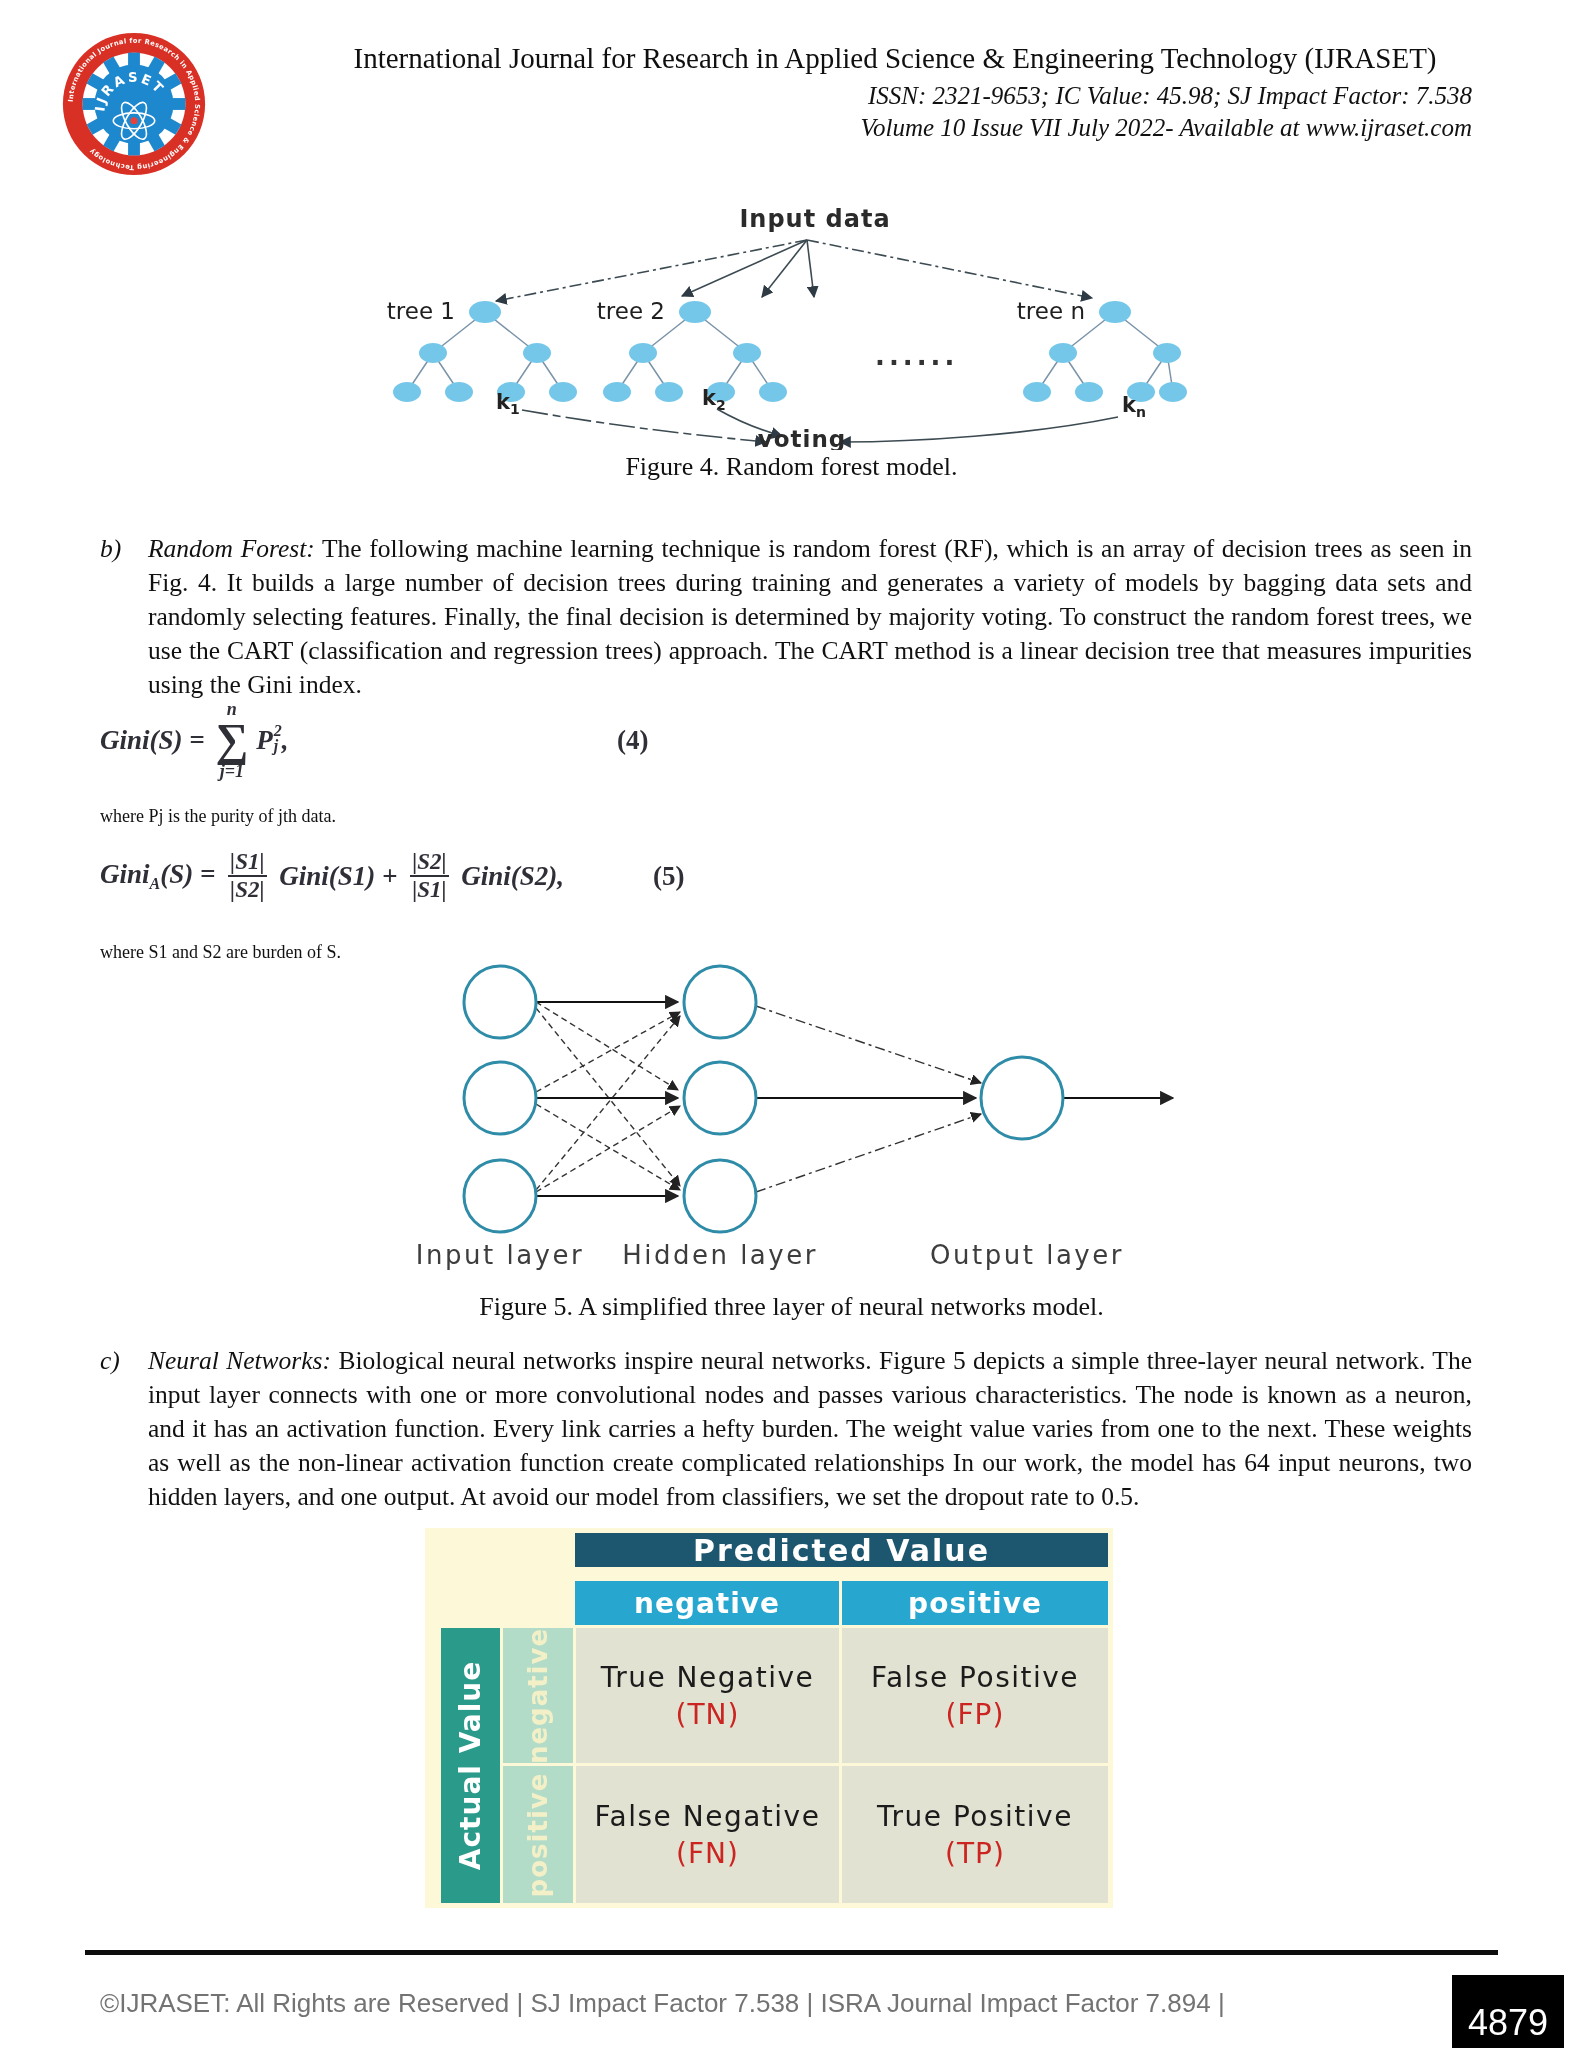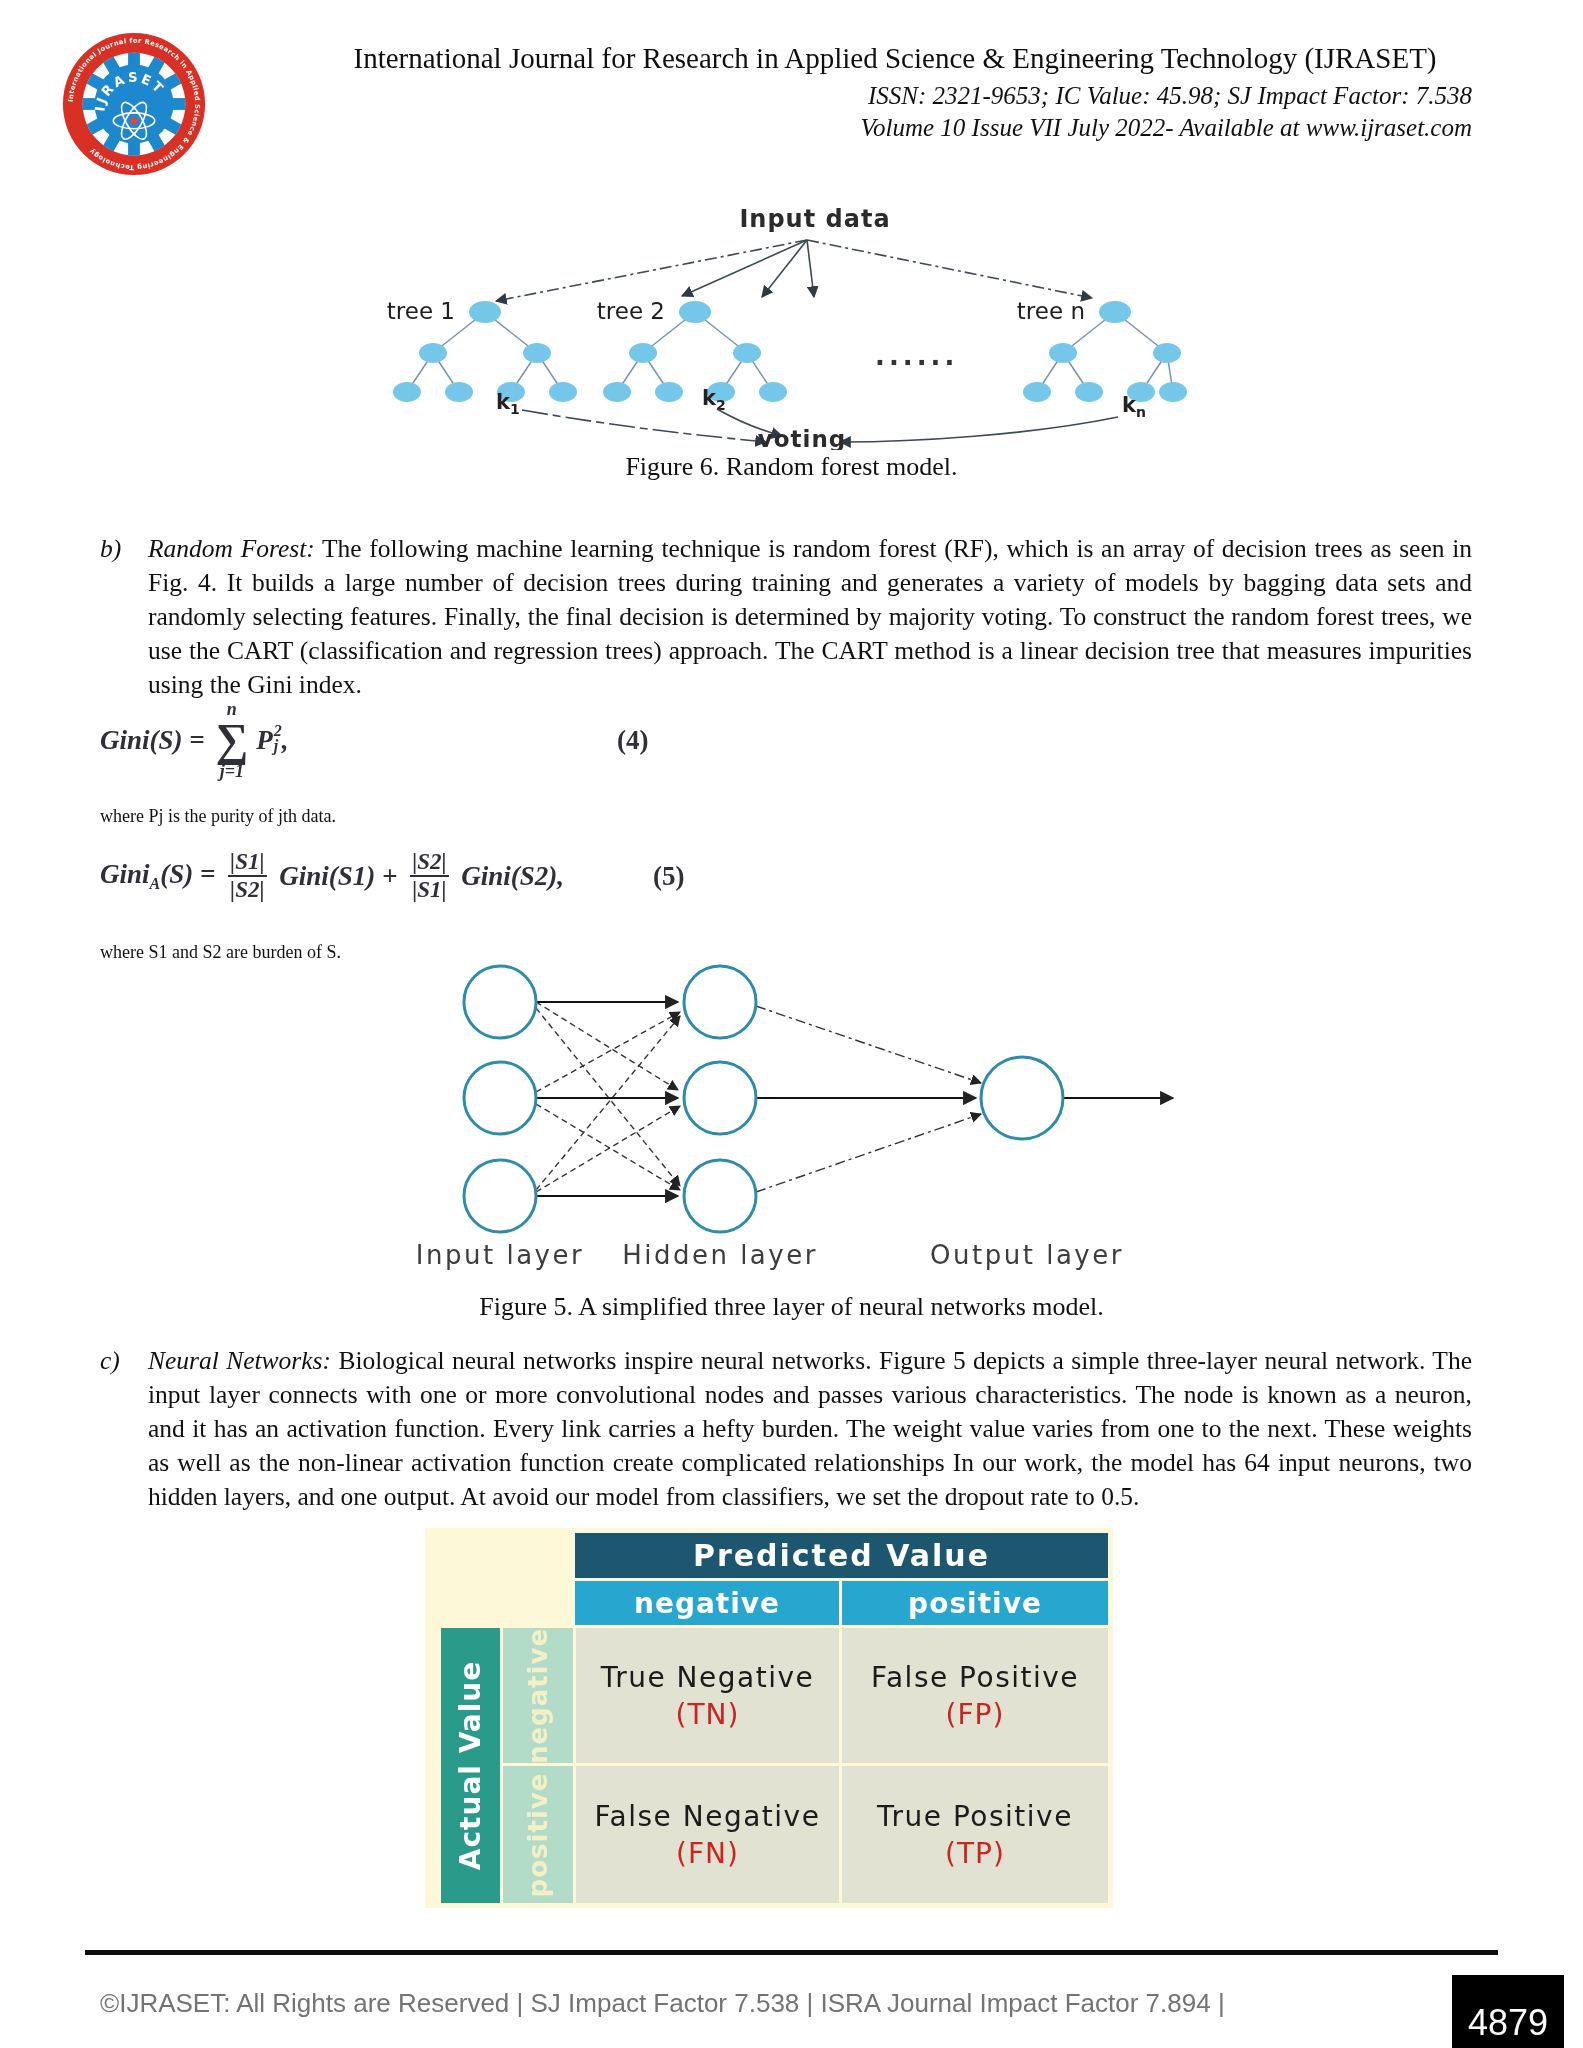--- a/index.html
+++ b/index.html
@@ -165,21 +165,21 @@
     <text x="792" y="217" font-size="21" font-weight="bold" fill="#222"><tspan>k</tspan><tspan font-size="14" dy="5">n</tspan></text>
 
     <g stroke="#3c4a52" stroke-width="1.6" fill="none">
       <path d="M192,215 C290,232 365,240 436,247" stroke-dasharray="26 5 8 5" marker-end="url(#ah4)"></path>
       <path d="M387,214 C408,226 430,235 452,241" marker-end="url(#ah4)"></path>
       <path d="M788,222 C700,240 585,247 510,247" marker-end="url(#ah4)"></path>
     </g>
     <text x="472" y="252" text-anchor="middle" font-size="23" font-weight="600" letter-spacing="1" fill="#2b2b2b">voting</text>
   </svg>
 
-  <div class="abs caption" style="top:452px">Figure 6. Random forest model.</div>
+  <div class="abs caption" style="top:452px">Figure 4. Random forest model.</div>
 
   <div class="abs para" style="left:100px;top:532px">
     <span class="pmark">b)</span>
     <div class="pbody"><span class="plead">Random Forest:</span><span> The following machine learning technique is random forest (RF), which is an array of decision trees as seen in Fig. 4. It builds a large number of decision trees during training and generates a variety of models by bagging data sets and randomly selecting features. Finally, the final decision is determined by majority voting. To construct the random forest trees, we use the CART (classification and regression trees) approach. The CART method is a linear decision tree that measures impurities using the Gini index.</span></div>
   </div>
 
   <div class="abs eq" style="left:100px;top:685px;height:110px;width:700px">
     <span class="eqt">Gini(S) = </span>
     <span class="sum">
       <span class="sumtop">n</span>
@@ -252,21 +252,21 @@
   </svg>
 
   <div class="abs caption" style="top:1292px">Figure 5. A simplified three layer of neural networks model.</div>
 
   <div class="abs para" style="left:100px;top:1344px">
     <span class="pmark">c)</span>
     <div class="pbody"><span class="plead">Neural Networks:</span><span> Biological neural networks inspire neural networks. Figure 5 depicts a simple three-layer neural network. The input layer connects with one or more convolutional nodes and passes various characteristics. The node is known as a neuron, and it has an activation function. Every link carries a hefty burden. The weight value varies from one to the next. These weights as well as the non-linear activation function create complicated relationships In our work, the model has 64 input neurons, two hidden layers, and one output. At avoid our model from classifiers, we set the dropout rate to 0.5.</span></div>
   </div>
 
   <div class="abs cm">
-    <div class="box hdr" style="left:150px;top:5px;width:533px;height:45px">Predicted Value</div>
+    <div class="box hdr" style="left:150px;top:5px;width:533px;height:34px">Predicted Value</div>
     <div class="box sub" style="left:150px;top:53px;width:264px;height:44px">negative</div>
     <div class="box sub" style="left:417px;top:53px;width:266px;height:44px">positive</div>
 
     <div class="box rowgrp" style="left:16px;top:100px;width:59px;height:275px">
       <span class="vtext">Actual Value</span>
     </div>
     <div class="box rowlbl" style="left:78px;top:100px;width:70px;height:135px">
       <span class="vtext">negative</span>
     </div>
     <div class="box rowlbl" style="left:78px;top:238px;width:70px;height:137px">

